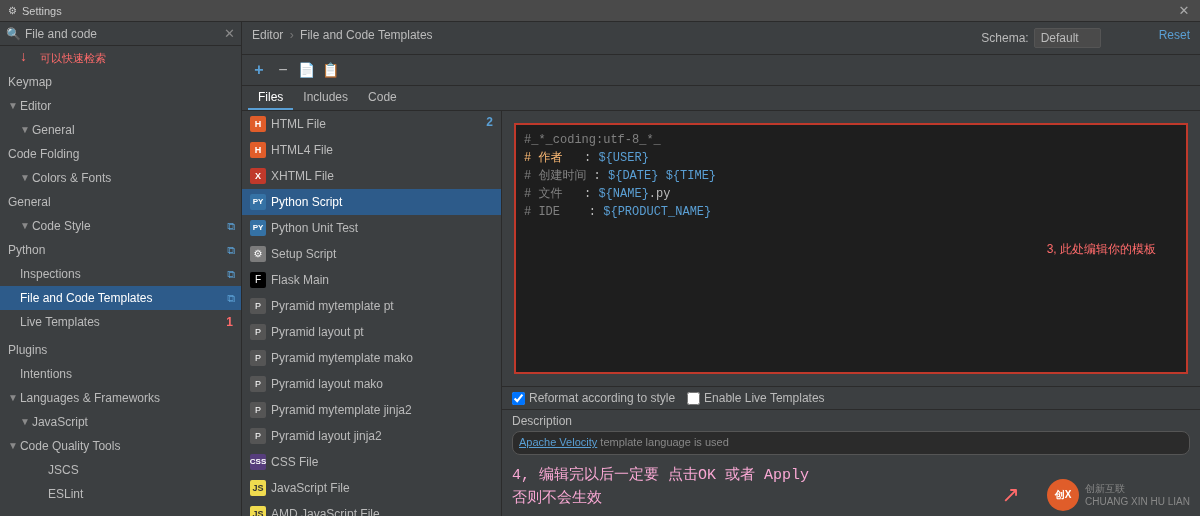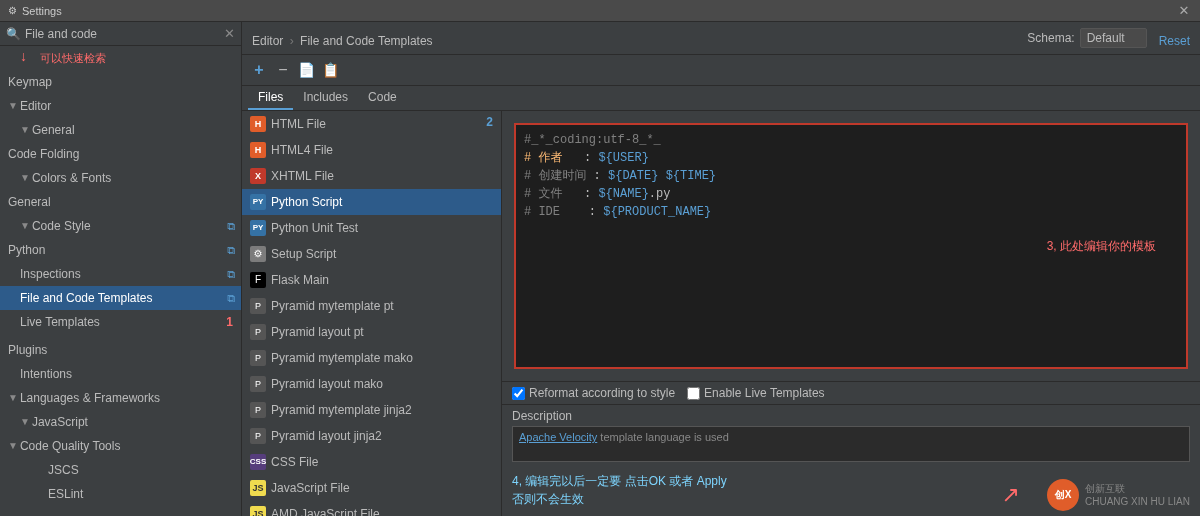--- a/index.html
+++ b/index.html
@@ -94,24 +94,25 @@
     .content-area {
       flex: 1;
       display: flex;
       flex-direction: column;
       background: #3c3f41;
       overflow: hidden;
     }
 
     .content-header {
       display: flex;
-      align-items: flex-end;
+      align-items: flex-start;
       padding: 6px 10px;
       border-bottom: 1px solid #2b2b2b;
       background: #3c3f41;
+      gap: 46px;
     }
     .breadcrumb {
       font-size: 12px;
       color: #bbbbbb;
       flex: 1;
     }
     .breadcrumb .sep { color: #777; margin: 0 3px; }
     .reset-link {
       color: #5a9fd4;
       font-size: 12px;
@@ -254,25 +255,25 @@
       border-top: 1px solid #2b2b2b;
     }
     .description-label {
       font-size: 12px;
       color: #bbbbbb;
       margin-bottom: 3px;
     }
     .description-box {
       background: #2b2b2b;
       border: 1px solid #555;
-      border-radius: 0;
+      border-radius: 8px;
       padding: 4px 6px;
       font-size: 11px;
       color: #888;
-      height: 36px;
+      height: 24px;
       overflow: hidden;
     }
     .description-box .velocity-link {
       color: #5a9fd4;
       text-decoration: underline;
     }
 
     
     .schema-selector {
       display: flex;
@@ -534,21 +535,21 @@
 
         <div class="description-section">
           <div class="description-label">Description</div>
           <div class="description-box">
             <span class="velocity-link">Apache Velocity</span>
             <span> template language is used</span>
           </div>
         </div>
 
         <div style="position:relative; padding: 6px 10px; min-height: 50px;">
-          <span style="color:#7dd3fc; font-size:12px; display:inline-block; line-height:1.5;">4, 编辑完以后一定要 点击OK 或者 Apply<br>否则不会生效</span>
+          <span style="color:#f9a8d4; font-size:15px; display:inline-block; line-height:1.5;font-family:Liberation Mono, monospace;">4, 编辑完以后一定要 点击OK 或者 Apply<br>否则不会生效</span>
           <span style="position:absolute; right:180px; bottom:8px; color:#ff6b6b; font-size:22px;">↗</span>
           
           <div style="position:absolute; right:10px; bottom:5px; display:flex; align-items:center; gap:6px;">
             <div style="width:32px;height:32px;background:#e05d2a;border-radius:50%;display:flex;align-items:center;justify-content:center;color:#fff;font-size:10px;font-weight:bold;">创X</div>
             <div style="color:#888;font-size:10px;line-height:1.3;">
               <div>创新互联</div>
               <div>CHUANG XIN HU LIAN</div>
             </div>
           </div>
         </div>

